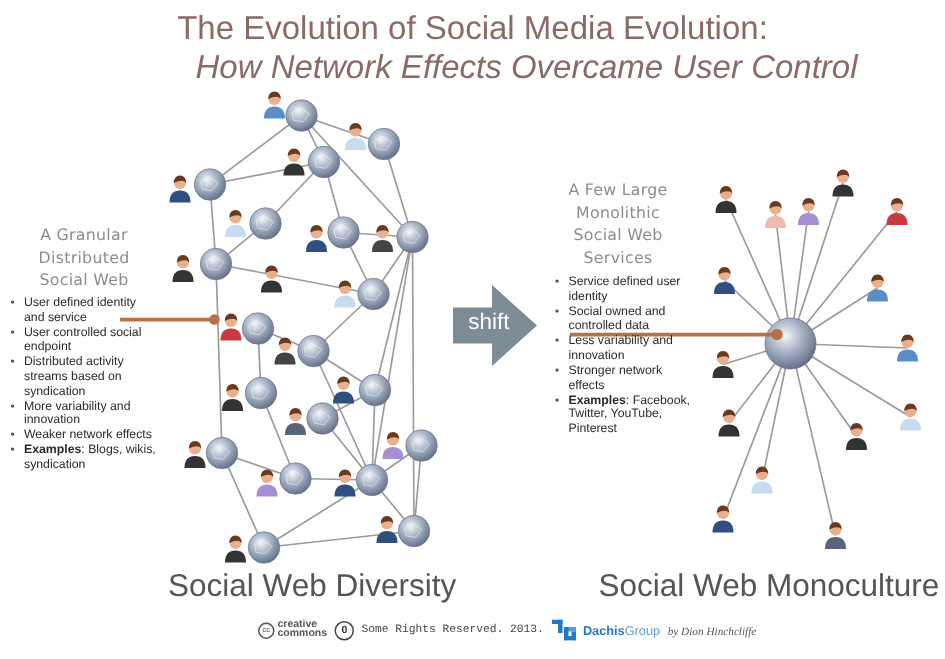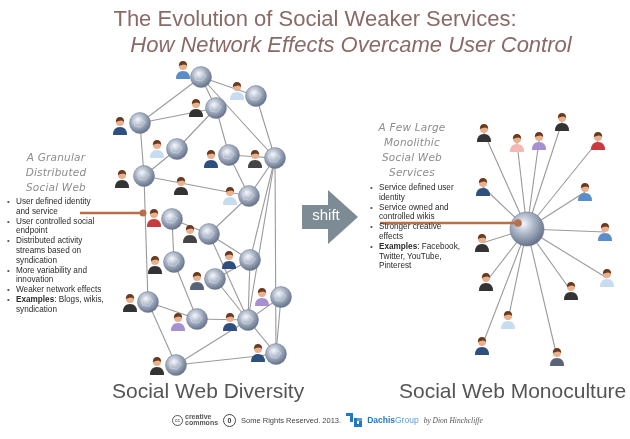--- a/index.html
+++ b/index.html
@@ -1,44 +1,44 @@
 <!DOCTYPE html>
 <html><head>
 <meta charset="utf-8">
 <style>
   html,body{margin:0;padding:0;background:#ffffff;}
   body{width:630px;height:439px;position:relative;overflow:hidden;font-family:"Liberation Sans",sans-serif;}
   .title{position:absolute;left:0;width:630px;text-align:center;color:#8a6a66;font-size:22px;line-height:26px;}
   .title.l1{top:6px;}
   .title.l2{top:32px;font-style:italic;margin-left:36px;}
-  .sec-head{position:absolute;text-align:center;color:#8c8c8c;font-family:"DejaVu Sans",sans-serif;font-size:10.5px;line-height:15px;letter-spacing:0.2px;font-style:italic;}
+  .sec-head{position:absolute;text-align:center;color:#8c8c8c;font-family:"DejaVu Sans",sans-serif;font-size:10.5px;line-height:15px;letter-spacing:0.2px;}
   .bullets{position:absolute;margin:0;padding:0;list-style:none;font-size:8.2px;line-height:9.6px;color:#2a2a2a;}
   .bullets li{position:relative;padding-left:10px;margin-bottom:0.5px;}
   .bullets li::before{content:"\2022";position:absolute;left:1px;top:0;color:#555;font-size:8px;}
   .bullets b{font-weight:bold;}
   .shift{position:absolute;left:300px;top:187px;width:60px;height:60px;}
   .shift-label{position:absolute;left:305px;top:205px;width:42px;text-align:center;color:#ffffff;font-size:15px;line-height:20px;}
   .caption{position:absolute;top:378px;color:#555555;font-size:21px;line-height:26px;}
   .footer{position:absolute;top:412px;left:172px;height:16px;display:flex;align-items:center;gap:5px;font-size:8px;color:#333;}
   .cc{display:flex;align-items:center;gap:2px;color:#444;}
   .cc-circle{width:9px;height:9px;border:1px solid #555;border-radius:50%;font-size:5px;line-height:9px;text-align:center;}
   .cc-word{font-size:7px;line-height:6px;font-weight:bold;color:#555;}
   .cc-zero{width:11px;height:11px;border:1.3px solid #444;border-radius:50%;font-size:7px;line-height:11px;text-align:center;font-weight:bold;}
-  .rights{font-family:Liberation Sans, sans-serif;font-size:7.5px;color:#444;}
+  .rights{font-family:Liberation Mono, monospace;font-size:7.5px;color:#444;}
   .dg-logo{position:relative;width:16px;height:14px;}
   .dachis{font-size:8.5px;color:#1f79c6;}
   .dachis b{font-weight:bold;}
   .dachis span{color:#5aa0d8;}
   .byline{font-family:"Liberation Serif",serif;font-style:italic;font-size:7.5px;color:#555;text-align:right;}
   svg.net{position:absolute;left:0;top:0;}
 </style>
 </head>
 <body>
 
-<div class="title l1">The Evolution of Social Weaker Services:</div>
+<div class="title l1">The Evolution of Social Media Evolution:</div>
 <div class="title l2">How Network Effects Overcame User Control</div>
 
 <svg class="net" width="630" height="439">
   <defs>
     <radialGradient id="globe" cx="40%" cy="35%" r="70%">
       <stop offset="0%" stop-color="#f4f6fa"></stop>
       <stop offset="45%" stop-color="#a9b4c6"></stop>
       <stop offset="100%" stop-color="#5d6a82"></stop>
     </radialGradient>
   </defs>
@@ -390,22 +390,23 @@
 <div class="shift-label">shift</div>
 
 <div class="sec-head" style="left:362px;top:120px;width:100px;">
   <div>A Few Large</div>
   <div>Monolithic</div>
   <div>Social Web</div>
   <div>Services</div>
 </div>
 <ul class="bullets" style="left:369px;top:183px;width:98px;">
   <li>Service defined user identity</li>
-  <li>Service owned and controlled wikis</li>
-  <li>Stronger creative effects</li>
+  <li>Social owned and controlled data</li>
+  <li>Less variability and innovation</li>
+  <li>Stronger network effects</li>
   <li><b>Examples</b><span>: Facebook, Twitter, YouTube, Pinterest</span></li>
 </ul>
 
 <div class="caption" style="left:112px;">Social Web Diversity</div>
 <div class="caption" style="left:399px;">Social Web Monoculture</div>
 
 <div class="footer">
   <div class="cc">
     <div class="cc-circle">cc</div>
     <div class="cc-word">

